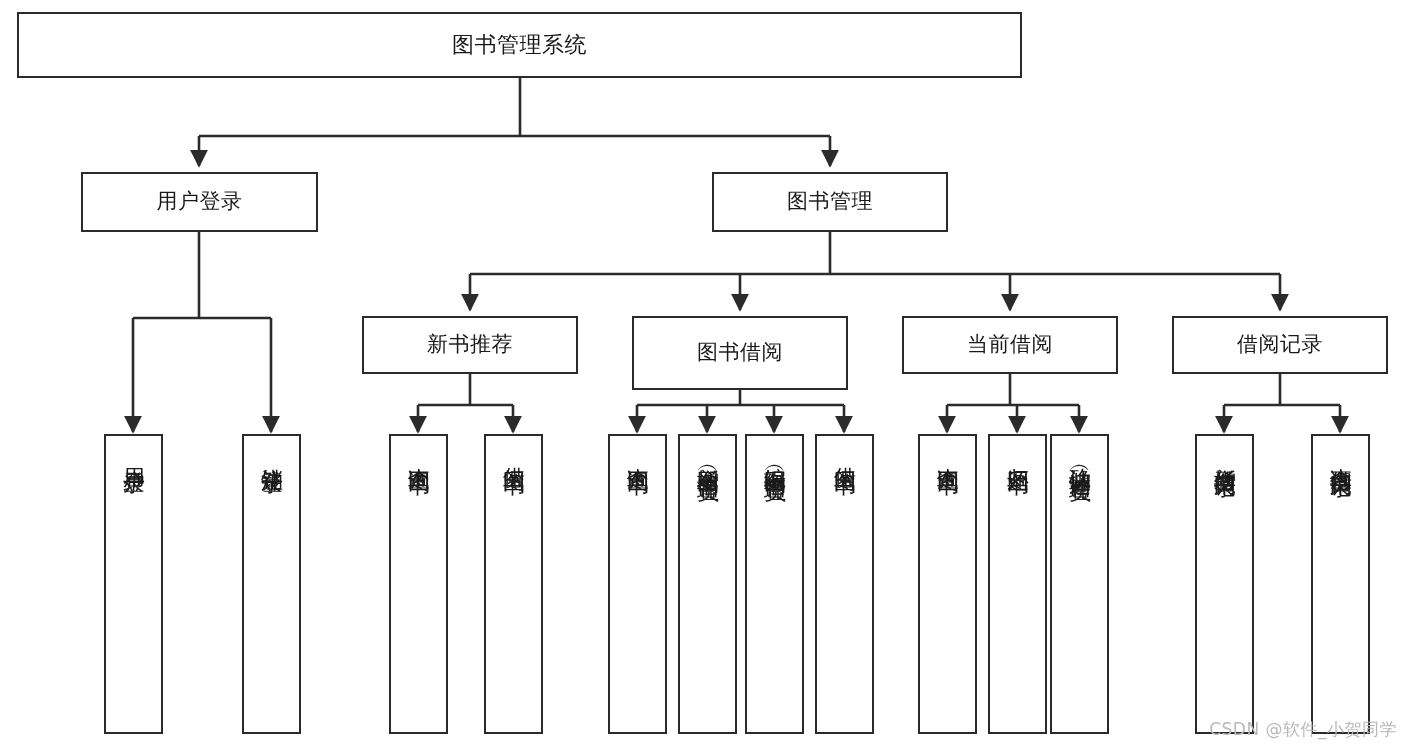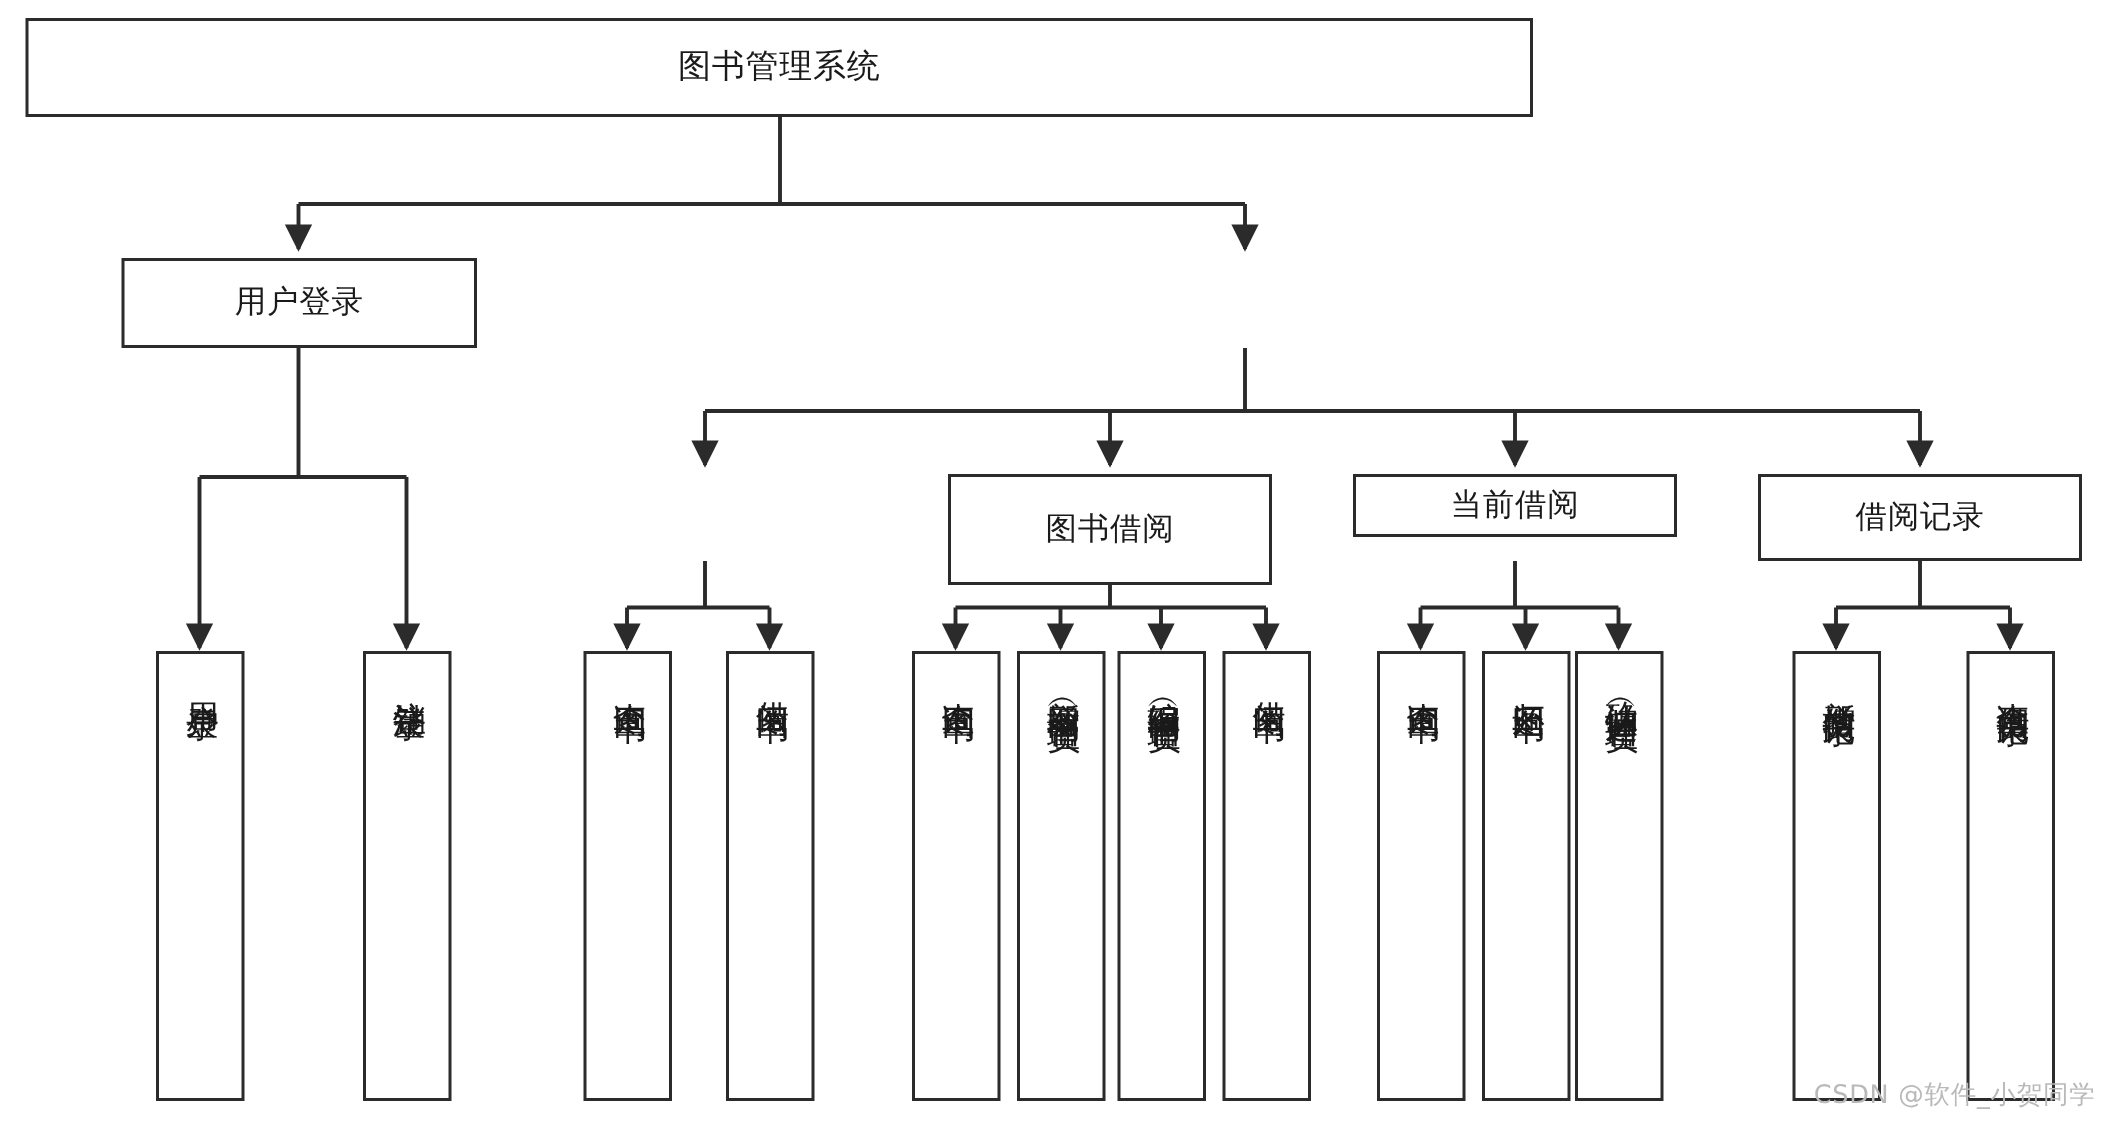--- a/index.html
+++ b/index.html
@@ -127,25 +127,31 @@
     </g>
   </svg>
 
   <div class="node node-h node-root" style="left:17px; top:12px; width:1005px; height:66px;">
     <span class="node-label">图书管理系统</span>
   </div>
 
   <div class="node node-h" style="left:81px; top:172px; width:237px; height:60px;">
     <span class="node-label">用户登录</span>
   </div>
-
+  <div class="node node-h" style="left:712px; top:172px; width:236px; height:60px;">
+    <span class="node-label">图书管理</span>
+  </div>
+
+  <div class="node node-h" style="left:362px; top:316px; width:216px; height:58px;">
+    <span class="node-label">新书推荐</span>
+  </div>
   <div class="node node-h" style="left:632px; top:316px; width:216px; height:74px;">
     <span class="node-label">图书借阅</span>
   </div>
-  <div class="node node-h" style="left:902px; top:316px; width:216px; height:42px;">
+  <div class="node node-h" style="left:902px; top:316px; width:216px; height:58px;">
     <span class="node-label">当前借阅</span>
   </div>
   <div class="node node-h" style="left:1172px; top:316px; width:216px; height:58px;">
     <span class="node-label">借阅记录</span>
   </div>
 
   <div class="node node-v" style="left:104px; top:434px; width:59px; height:300px;">
     <span class="node-label">用户登录</span>
   </div>
   <div class="node node-v" style="left:242px; top:434px; width:59px; height:300px;">

